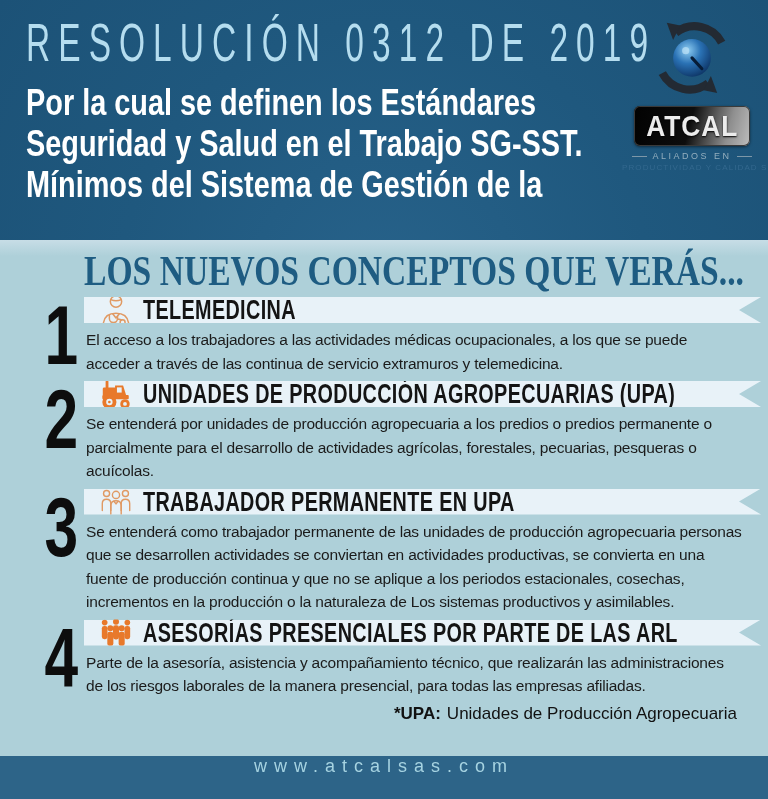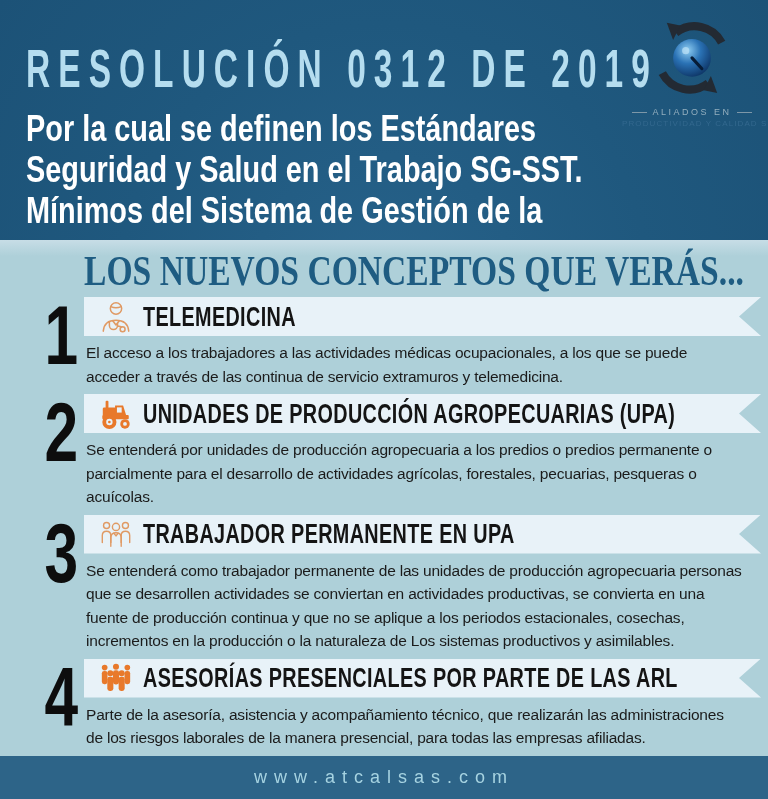--- a/index.html
+++ b/index.html
@@ -9,22 +9,22 @@
     background:#aed0d9;
   }
   
   .header{
     position:relative;height:240px;
     background:radial-gradient(circle at 50% 120%, #27628a 0%, #1f587e 55%, #1c5277 100%);
     padding-left:26px;box-sizing:border-box;
   }
   .cond{display:inline-block;white-space:nowrap;transform-origin:0 50%;}
   .page-title{
-    padding-top:40px;
-    font-size:54px;font-weight:700;color:#b5ddef;letter-spacing:13px;line-height:56px;
+    padding-top:14px;
+    font-size:54px;font-weight:400;color:#b5ddef;letter-spacing:13px;line-height:56px;
   }
   .page-title .cond{transform:scaleX(0.62);}
   .page-subtitle{margin-top:12px;color:#ffffff;font-weight:700;font-size:37px;line-height:41px;}
   .page-subtitle .cond{transform:scaleX(0.78);}
   
   .logo{position:absolute;top:12px;right:6px;width:140px;text-align:center;}
   .logo-mark{display:block;margin:0 auto;}
   .logo-badge{
     width:116px;height:40px;margin:4px auto 0;border-radius:6px;
     background:linear-gradient(105deg,#020202 0%,#0d0d0d 48%,#8f8f8f 80%,#bdbdbd 100%);
@@ -54,21 +54,21 @@
   }
   .content-heading .cond{transform:scaleX(0.8);}
   .section{display:flex;margin-bottom:6px;}
   .num{
     width:46px;flex:0 0 46px;text-align:center;
     font-size:84px;font-weight:700;color:#0d0d0d;line-height:76px;
     transform:scaleX(0.72);transform-origin:50% 0;
   }
   .sec-main{flex:1;min-width:0;}
   .ribbon{
-    height:39px;margin-right:7px;background:#e8f2f8;
+    height:26px;margin-right:7px;background:#e8f2f8;
     clip-path:polygon(0 0,100% 0,calc(100% - 22px) 50%,100% 100%,0 100%);
     display:flex;align-items:center;padding-left:11px;box-sizing:border-box;text-decoration:underline;
   }
   .sec-icon{width:42px;flex:0 0 42px;display:flex;align-items:center;justify-content:center;}
   .sec-title{
     font-size:27.5px;font-weight:700;color:#141414;letter-spacing:.5px;line-height:30px;
     margin-left:6px;
   }
   .sec-title .cond{transform:scaleX(0.72);}
   .sec-body{
@@ -77,21 +77,21 @@
   }
   .footnote{
     margin-top:3px;padding-right:31px;text-align:right;
     font-size:17px;color:#111;
   }
   .footnote b{font-weight:700;}
   .footnote span{margin-left:6px;font-weight:400;}
   
   .site-footer{
     position:absolute;left:0;bottom:0;width:768px;height:43px;
-    background:#2d6488;display:flex;align-items:center;justify-content:center;
+    background:#2d6488;display:flex;justify-content:center;
   }
   .site-url{font-size:18px;letter-spacing:7px;color:#a6d3e1;}
 </style>
 </head>
 <body>
 
 <div class="page">
 
   <div class="header">
     <div class="page-title">
@@ -113,20 +113,23 @@
           </radialGradient>
         </defs>
         <path d="M32 23 A34 34 0 0 1 83 34" fill="none" stroke="#232a33" stroke-width="9"></path>
         <polygon points="22,12 37,15 29,31" fill="#232a33"></polygon>
         <path d="M68 79 A34 34 0 0 1 17 68" fill="none" stroke="#232a33" stroke-width="9"></path>
         <polygon points="78,90 63,87 71,71" fill="#232a33"></polygon>
         <circle cx="50" cy="51" r="21" fill="url(#sph)"></circle>
         <path d="M50 51 L61 63" stroke="#071c36" stroke-width="3.5" stroke-linecap="round"></path>
         <circle cx="43" cy="43" r="4" fill="#bfe2f7" opacity="0.7"></circle>
       </svg>
+      <div class="logo-badge">
+        <span class="logo-badge-text">ATCAL</span>
+      </div>
       <div class="logo-tagline">ALIADOS EN</div>
       <div class="logo-tagline2">PRODUCTIVIDAD Y CALIDAD S.A.S</div>
     </div>
   </div>
 
   <div class="content">
     <div class="content-heading">
       <span class="cond">LOS NUEVOS CONCEPTOS QUE VERÁS...</span>
     </div>
 

